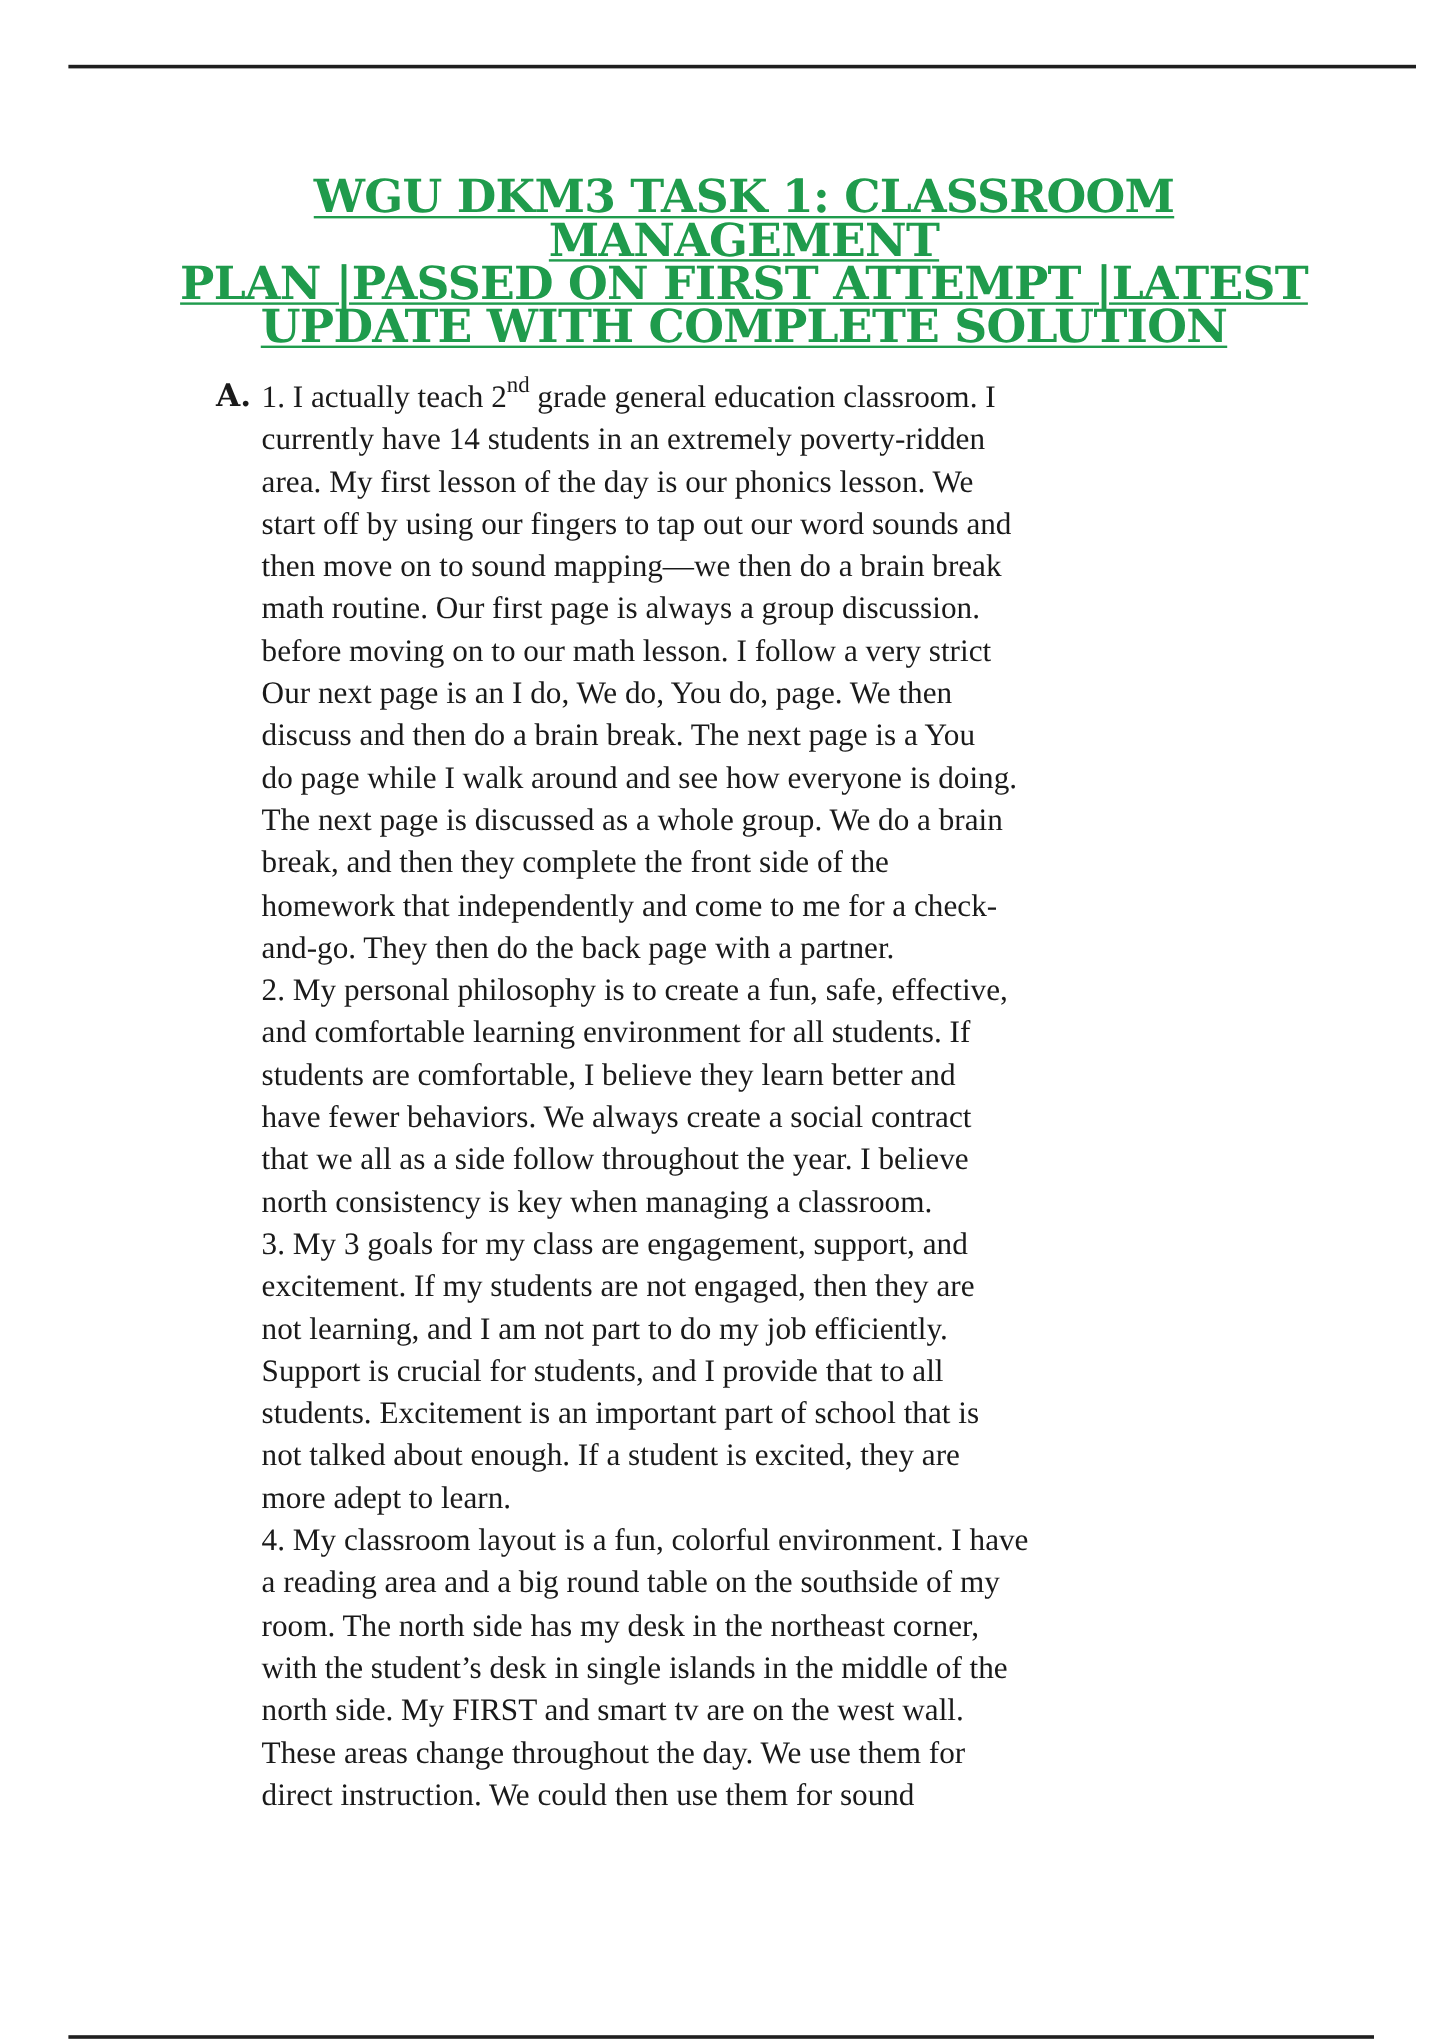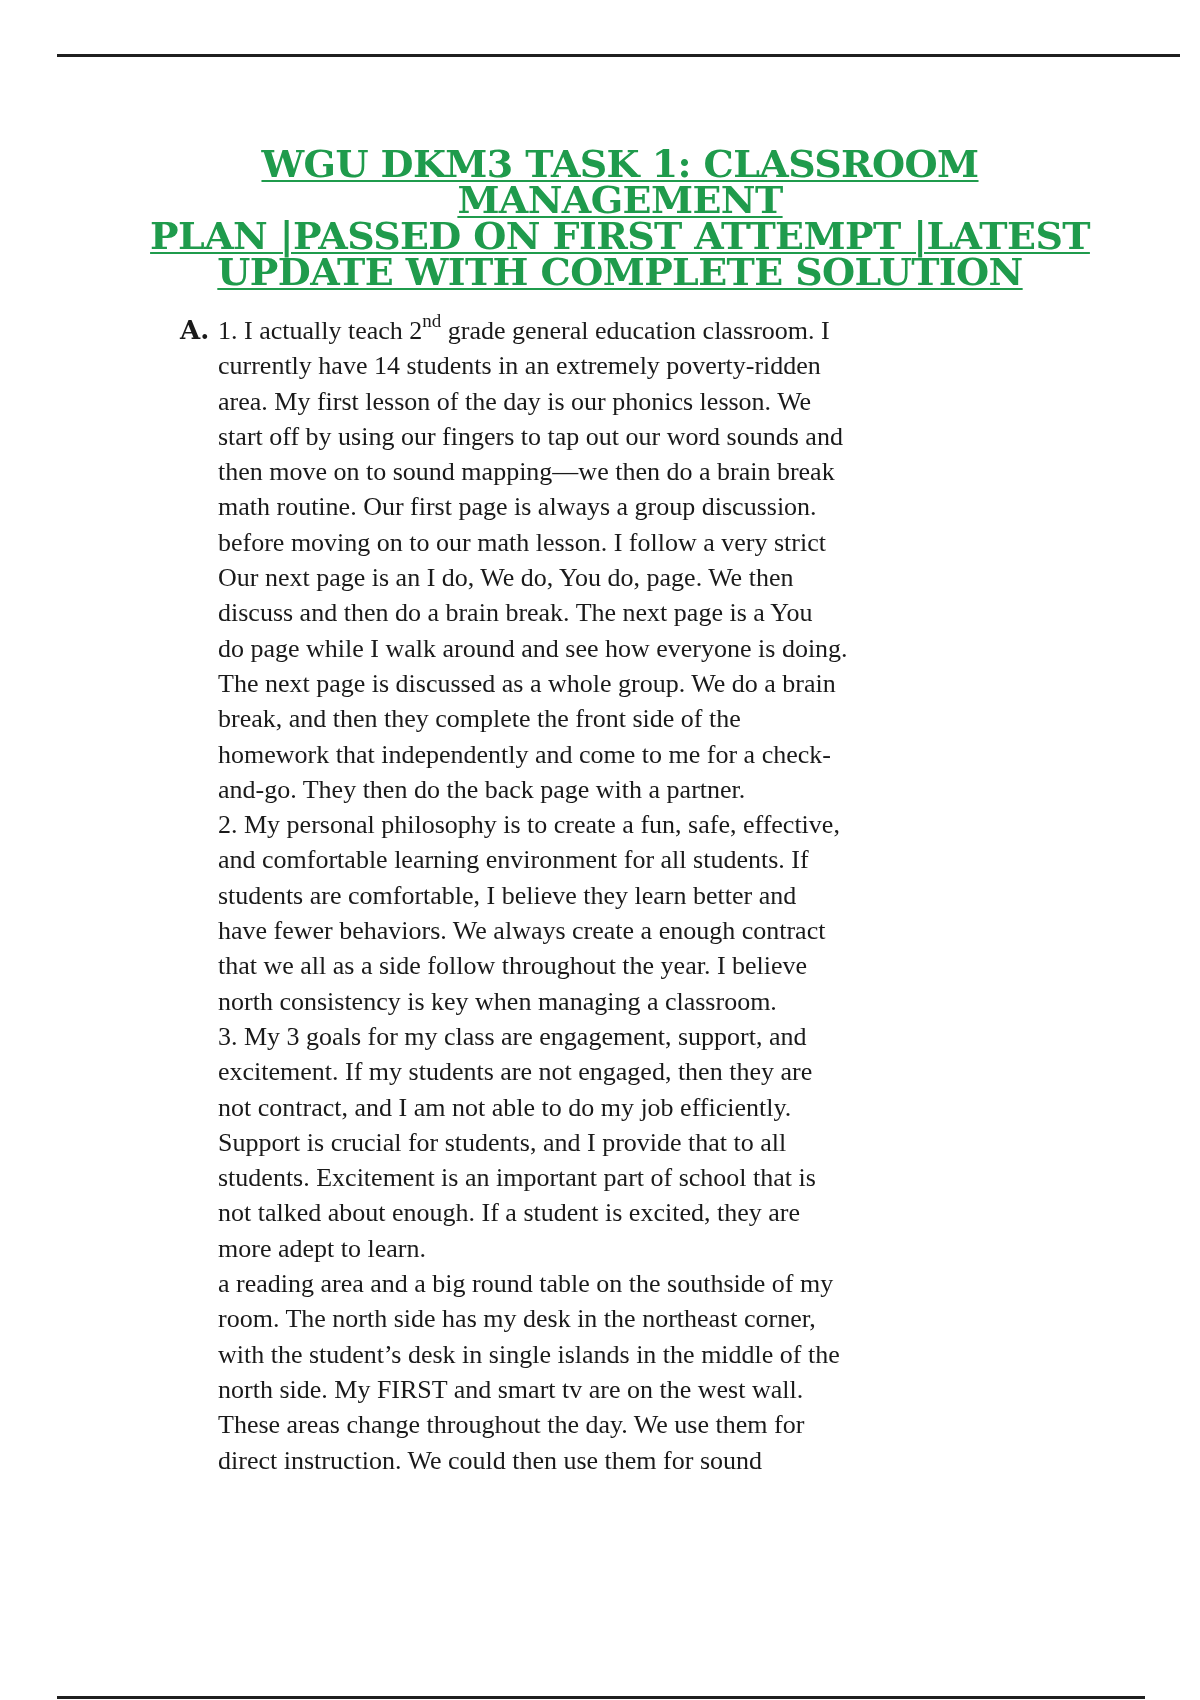--- a/index.html
+++ b/index.html
@@ -59,30 +59,31 @@
     <span class="line">Our next page is an I do, We do, You do, page. We then</span>
     <span class="line">discuss and then do a brain break. The next page is a You</span>
     <span class="line">do page while I walk around and see how everyone is doing.</span>
     <span class="line">The next page is discussed as a whole group. We do a brain</span>
     <span class="line">break, and then they complete the front side of the</span>
     <span class="line">homework that independently and come to me for a check-</span>
     <span class="line">and-go. They then do the back page with a partner.</span>
     <span class="line">2. My personal philosophy is to create a fun, safe, effective,</span>
     <span class="line">and comfortable learning environment for all students. If</span>
     <span class="line">students are comfortable, I believe they learn better and</span>
-    <span class="line">have fewer behaviors. We always create a enough contract</span>
+    <span class="line">have fewer behaviors. We always create a social contract</span>
     <span class="line">that we all as a side follow throughout the year. I believe</span>
     <span class="line">north consistency is key when managing a classroom.</span>
     <span class="line">3. My 3 goals for my class are engagement, support, and</span>
     <span class="line">excitement. If my students are not engaged, then they are</span>
-    <span class="line">not contract, and I am not able to do my job efficiently.</span>
+    <span class="line">not learning, and I am not part to do my job efficiently.</span>
     <span class="line">Support is crucial for students, and I provide that to all</span>
     <span class="line">students. Excitement is an important part of school that is</span>
     <span class="line">not talked about enough. If a student is excited, they are</span>
     <span class="line">more adept to learn.</span>
+    <span class="line">4. My classroom layout is a fun, colorful environment. I have</span>
     <span class="line">a reading area and a big round table on the southside of my</span>
     <span class="line">room. The north side has my desk in the northeast corner,</span>
     <span class="line">with the student’s desk in single islands in the middle of the</span>
     <span class="line">north side. My FIRST and smart tv are on the west wall.</span>
     <span class="line">These areas change throughout the day. We use them for</span>
     <span class="line">direct instruction. We could then use them for sound</span>
   </div>
 </div>
 
 <div class="rule-bottom"></div>

